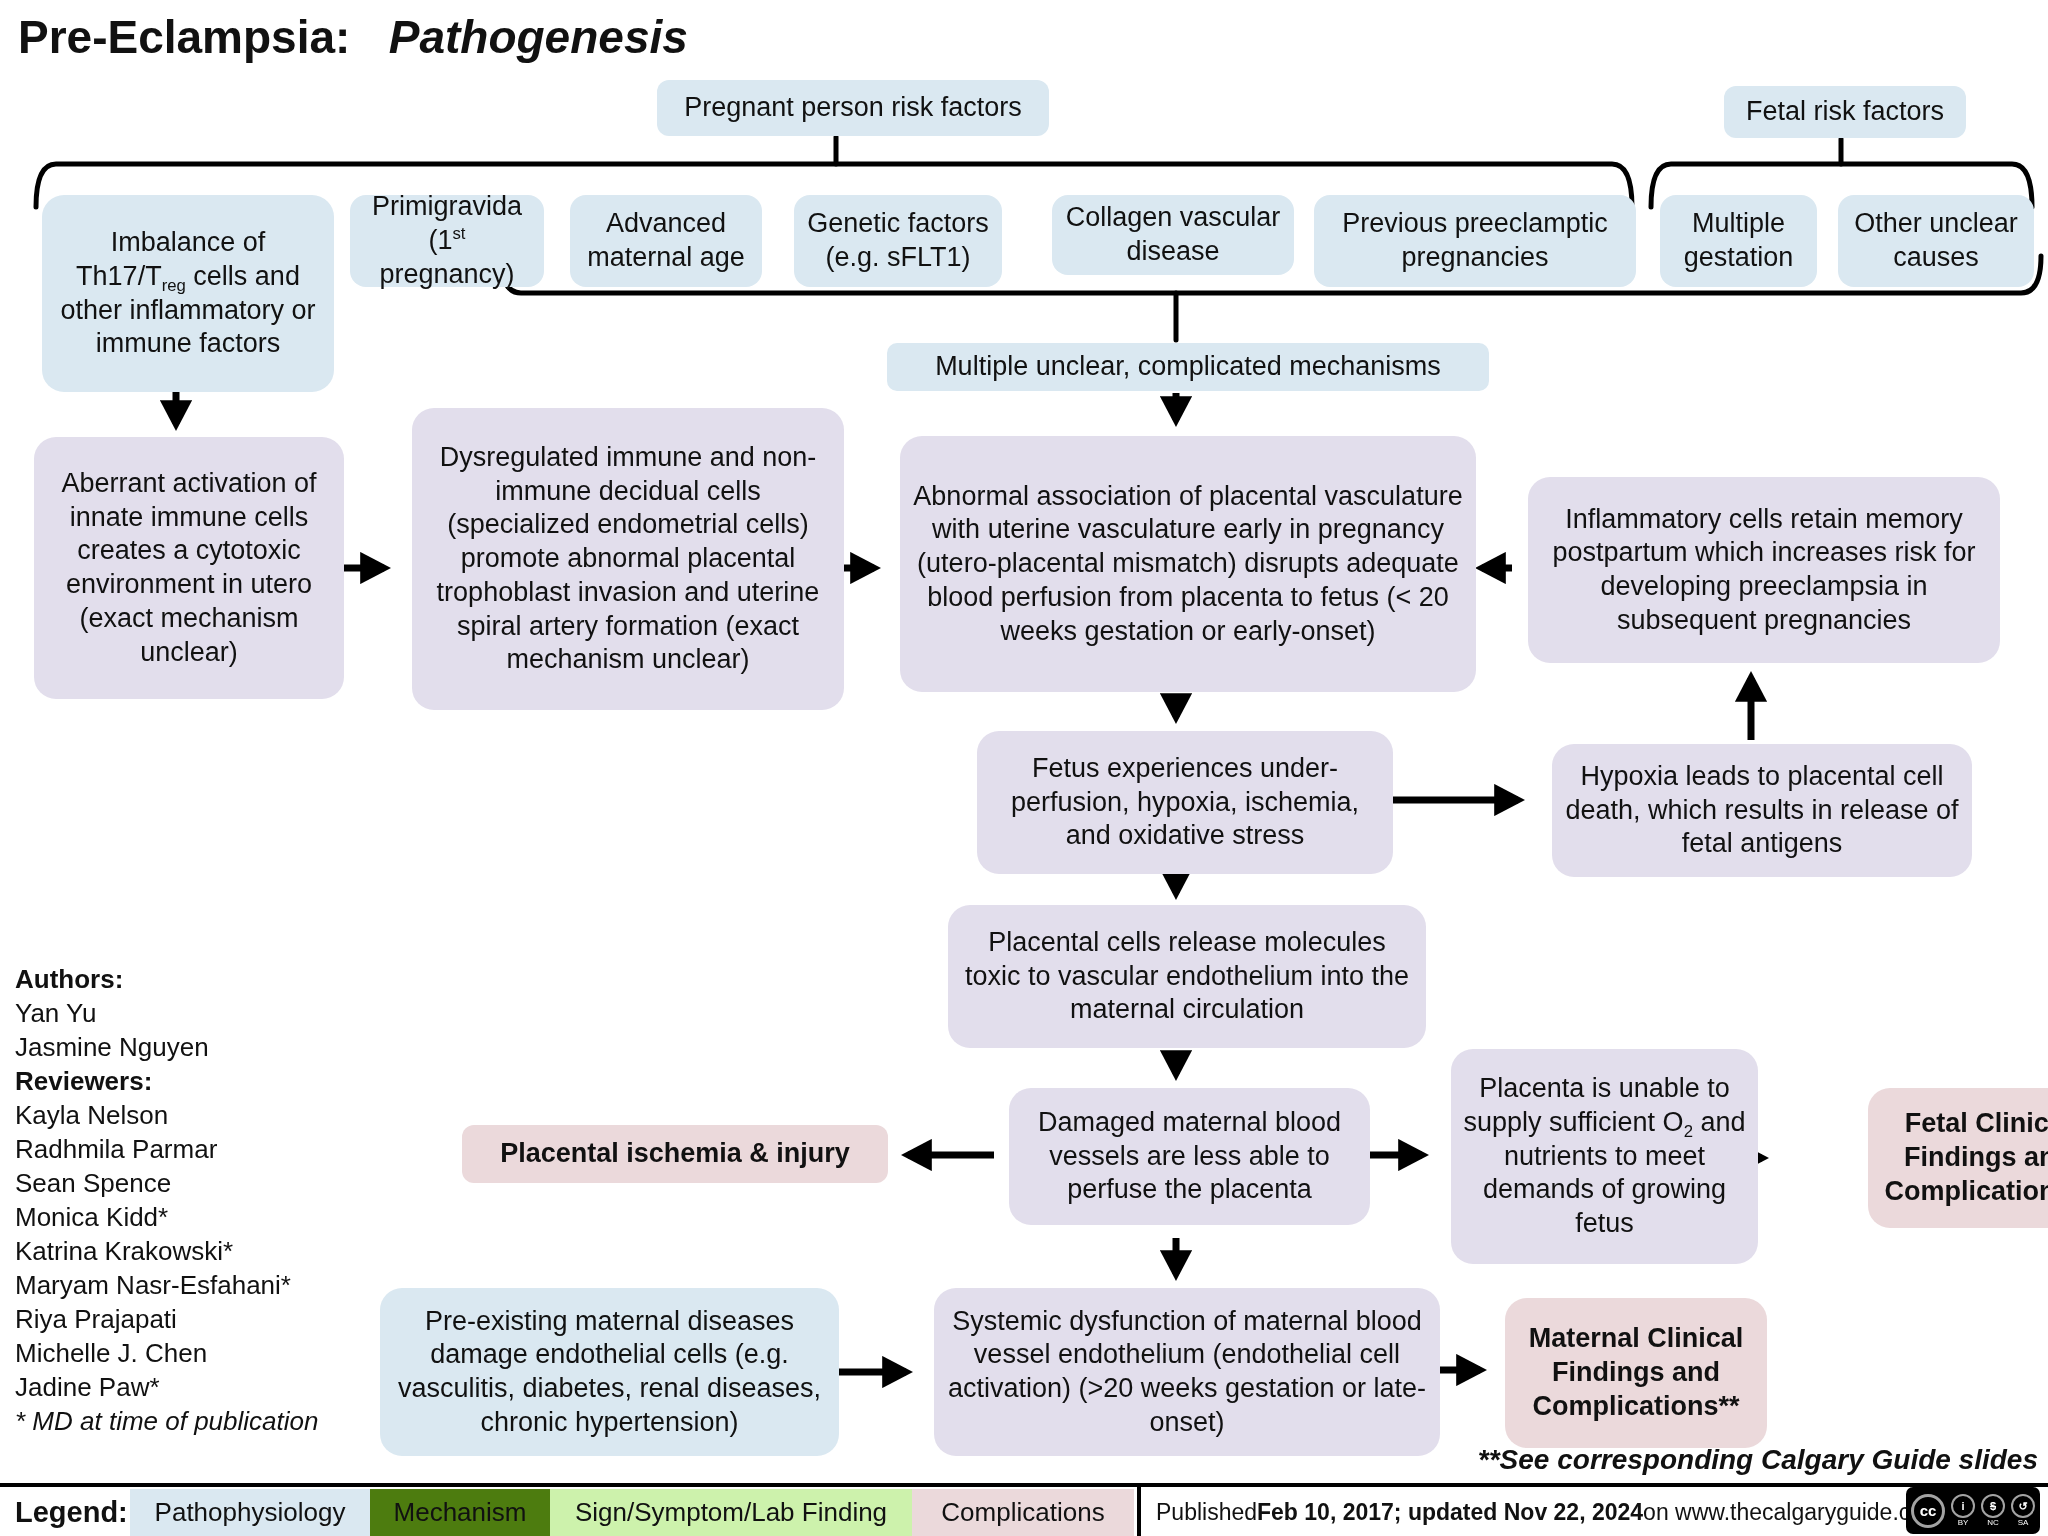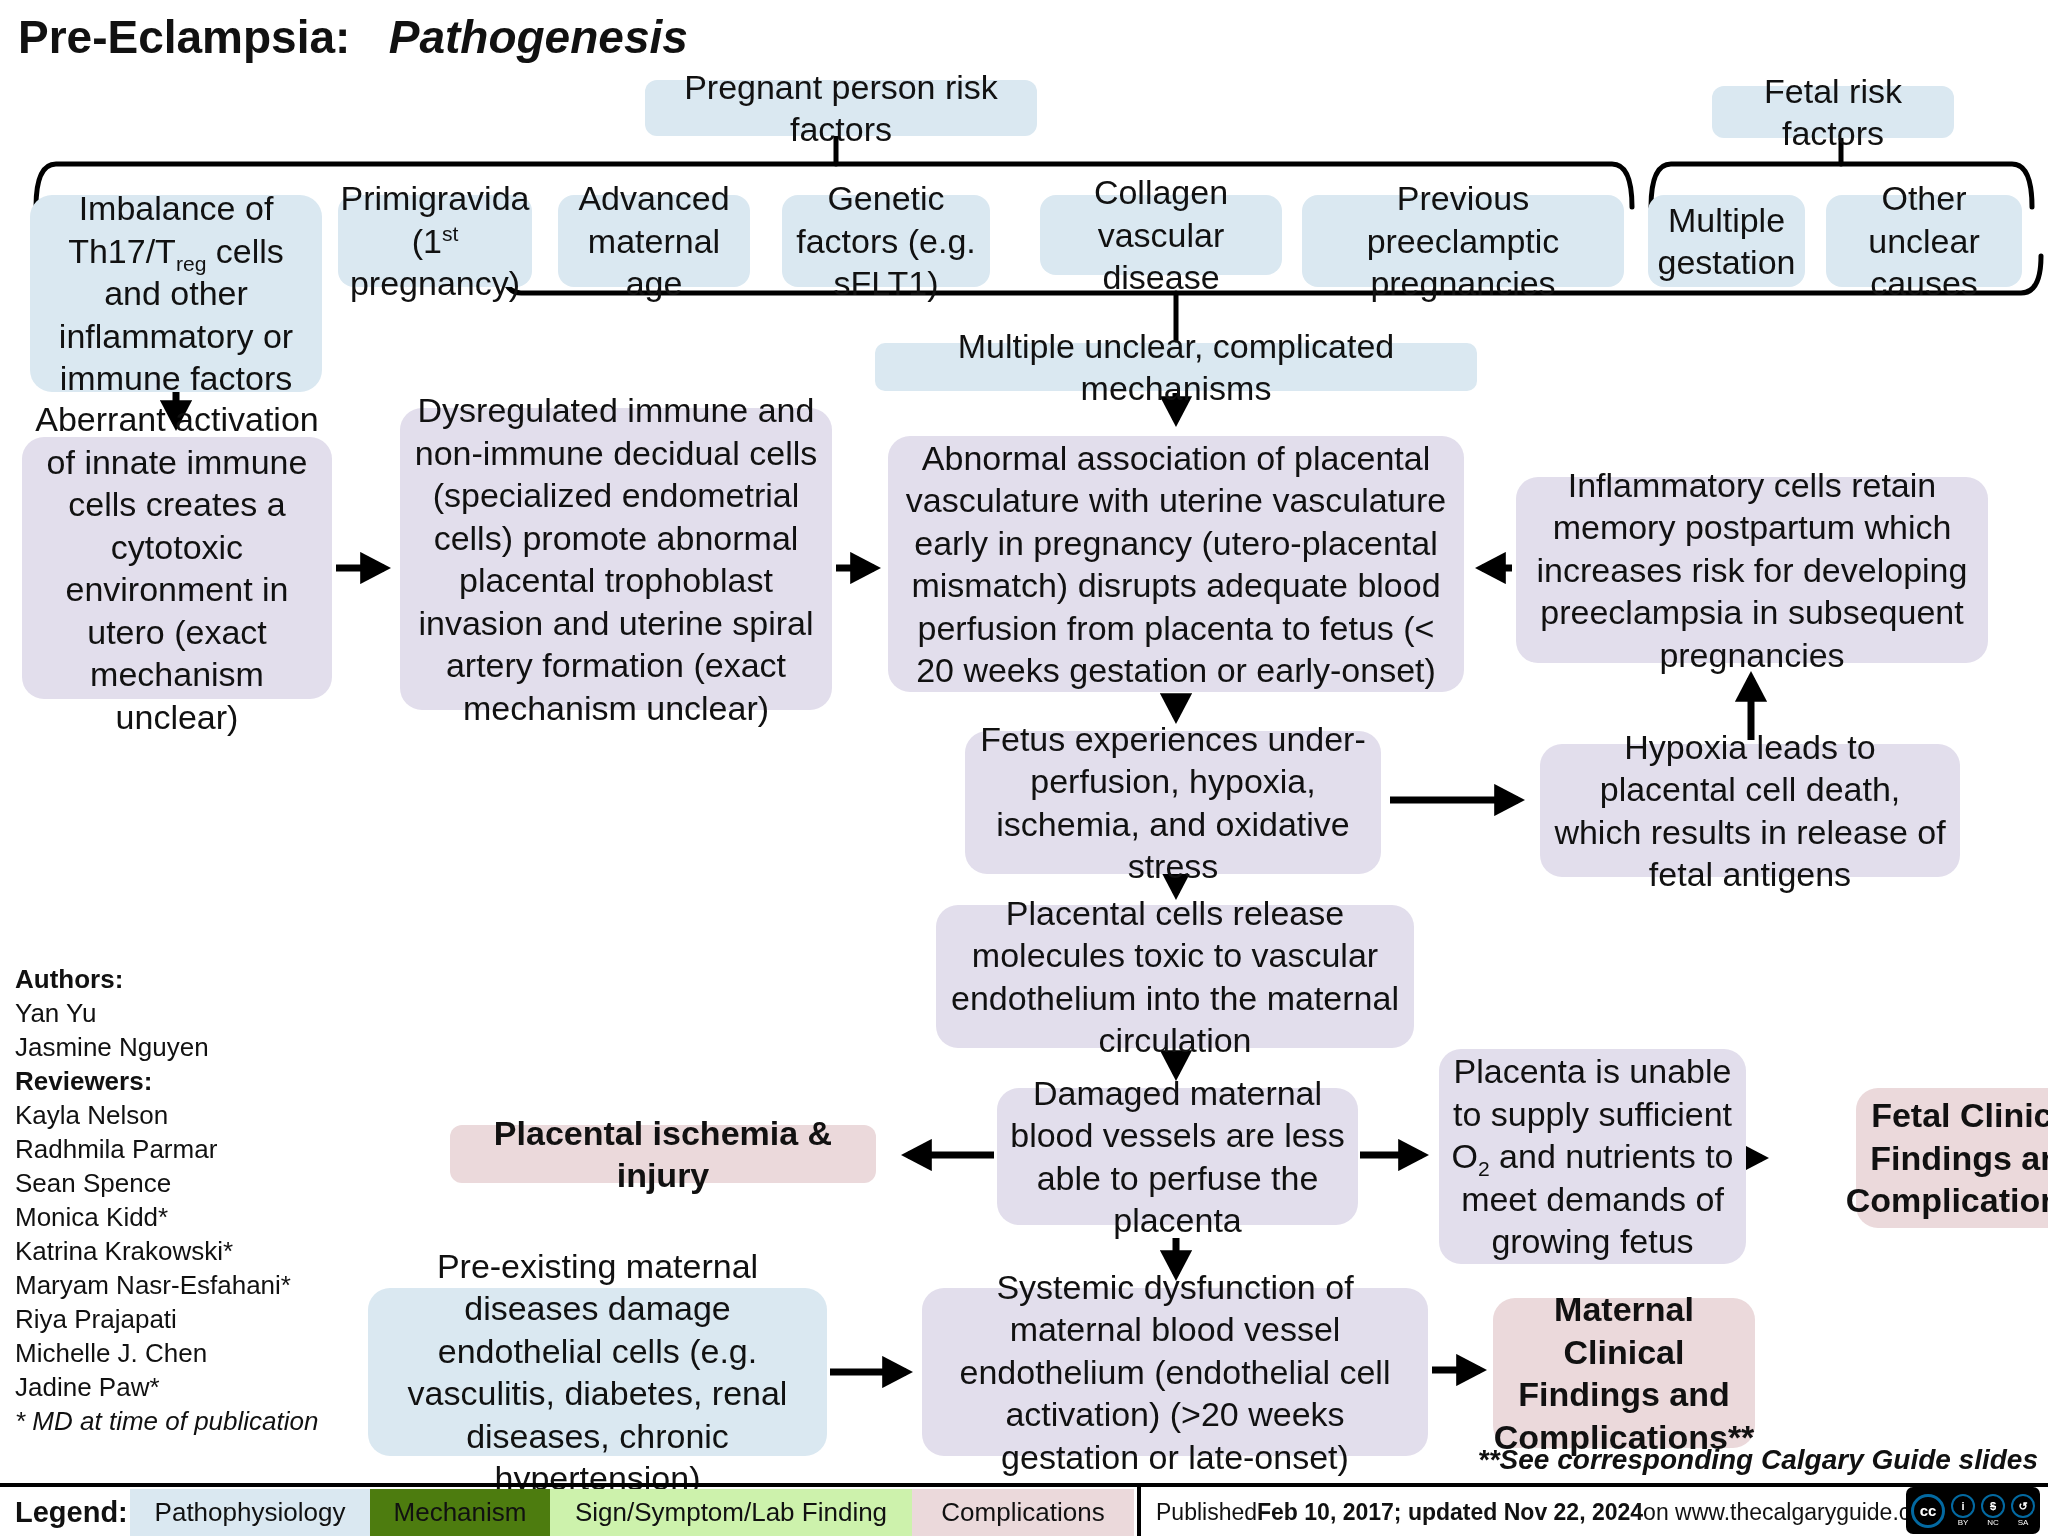--- a/index.html
+++ b/index.html
@@ -1,20 +1,20 @@
 <!DOCTYPE html>
 <html><head>
 <meta charset="utf-8">
 <style>
   html,body{margin:0;padding:0;background:#ffffff;}
   #canvas{position:relative;width:2048px;height:1536px;background:#ffffff;overflow:hidden;
           font-family:"Liberation Sans", sans-serif;color:#111;}
   #connectors{position:absolute;left:0;top:0;width:2048px;height:1536px;}
   .box{position:absolute;display:flex;align-items:center;justify-content:center;text-align:center;
-       box-sizing:border-box;border-radius:22px;padding:4px 12px;font-size:34px;line-height:1.25;}
+       box-sizing:border-box;border-radius:22px;padding:4px 12px;font-size:27px;line-height:1.25;margin-left:12px;}
   .blue{background:#DAE8F1;}
   .lav{background:#E2DEEC;}
   .pink{background:#EBD9DB;font-weight:bold;}
   .small-r{border-radius:16px;}
   .title{position:absolute;left:18px;top:10px;font-size:46px;font-weight:800;letter-spacing:0;}
   .title .it{font-style:italic;}
   sub{font-size:0.62em;line-height:0;}
   sup{font-size:0.62em;line-height:0;}
   .credits{position:absolute;left:15px;top:962px;font-size:26px;line-height:34px;text-align:left;}
   .credits .b{font-weight:bold;}
@@ -29,21 +29,21 @@
           font-size:26px;}
   .sw-patho{left:130px;width:240px;background:#DAE8F1;}
   .sw-mech{left:370px;width:180px;background:#4d7c0f;}
   .sw-sign{left:550px;width:362px;background:#CDF2AC;}
   .sw-comp{left:912px;width:222px;background:#EBD9DB;}
   .published{position:absolute;left:1156px;top:1489px;height:47px;width:740px;display:flex;
              align-items:center;font-size:23px;white-space:nowrap;}
   .published .b{font-weight:bold;}
   .cc-badge{position:absolute;left:1906px;top:1487px;width:134px;height:47px;background:#000;
             border-radius:7px;display:flex;align-items:center;justify-content:center;gap:6px;color:#fff;}
-  .cc-circle{width:28px;height:28px;border:3px solid #0369a1;border-radius:50%;display:flex;
+  .cc-circle{width:28px;height:28px;border:3px solid #a3a3a3;border-radius:50%;display:flex;
              align-items:center;justify-content:center;font-size:15px;font-weight:bold;}
   .cc-item{display:flex;flex-direction:column;align-items:center;line-height:1;}
   .cc-item .cc-circle{width:20px;height:20px;border-width:2px;font-size:11px;}
   .cc-item .lbl{font-size:8px;margin-top:1px;}
   .strike{text-decoration:line-through;}
 </style>
 </head>
 <body>
 
 <div id="canvas">

